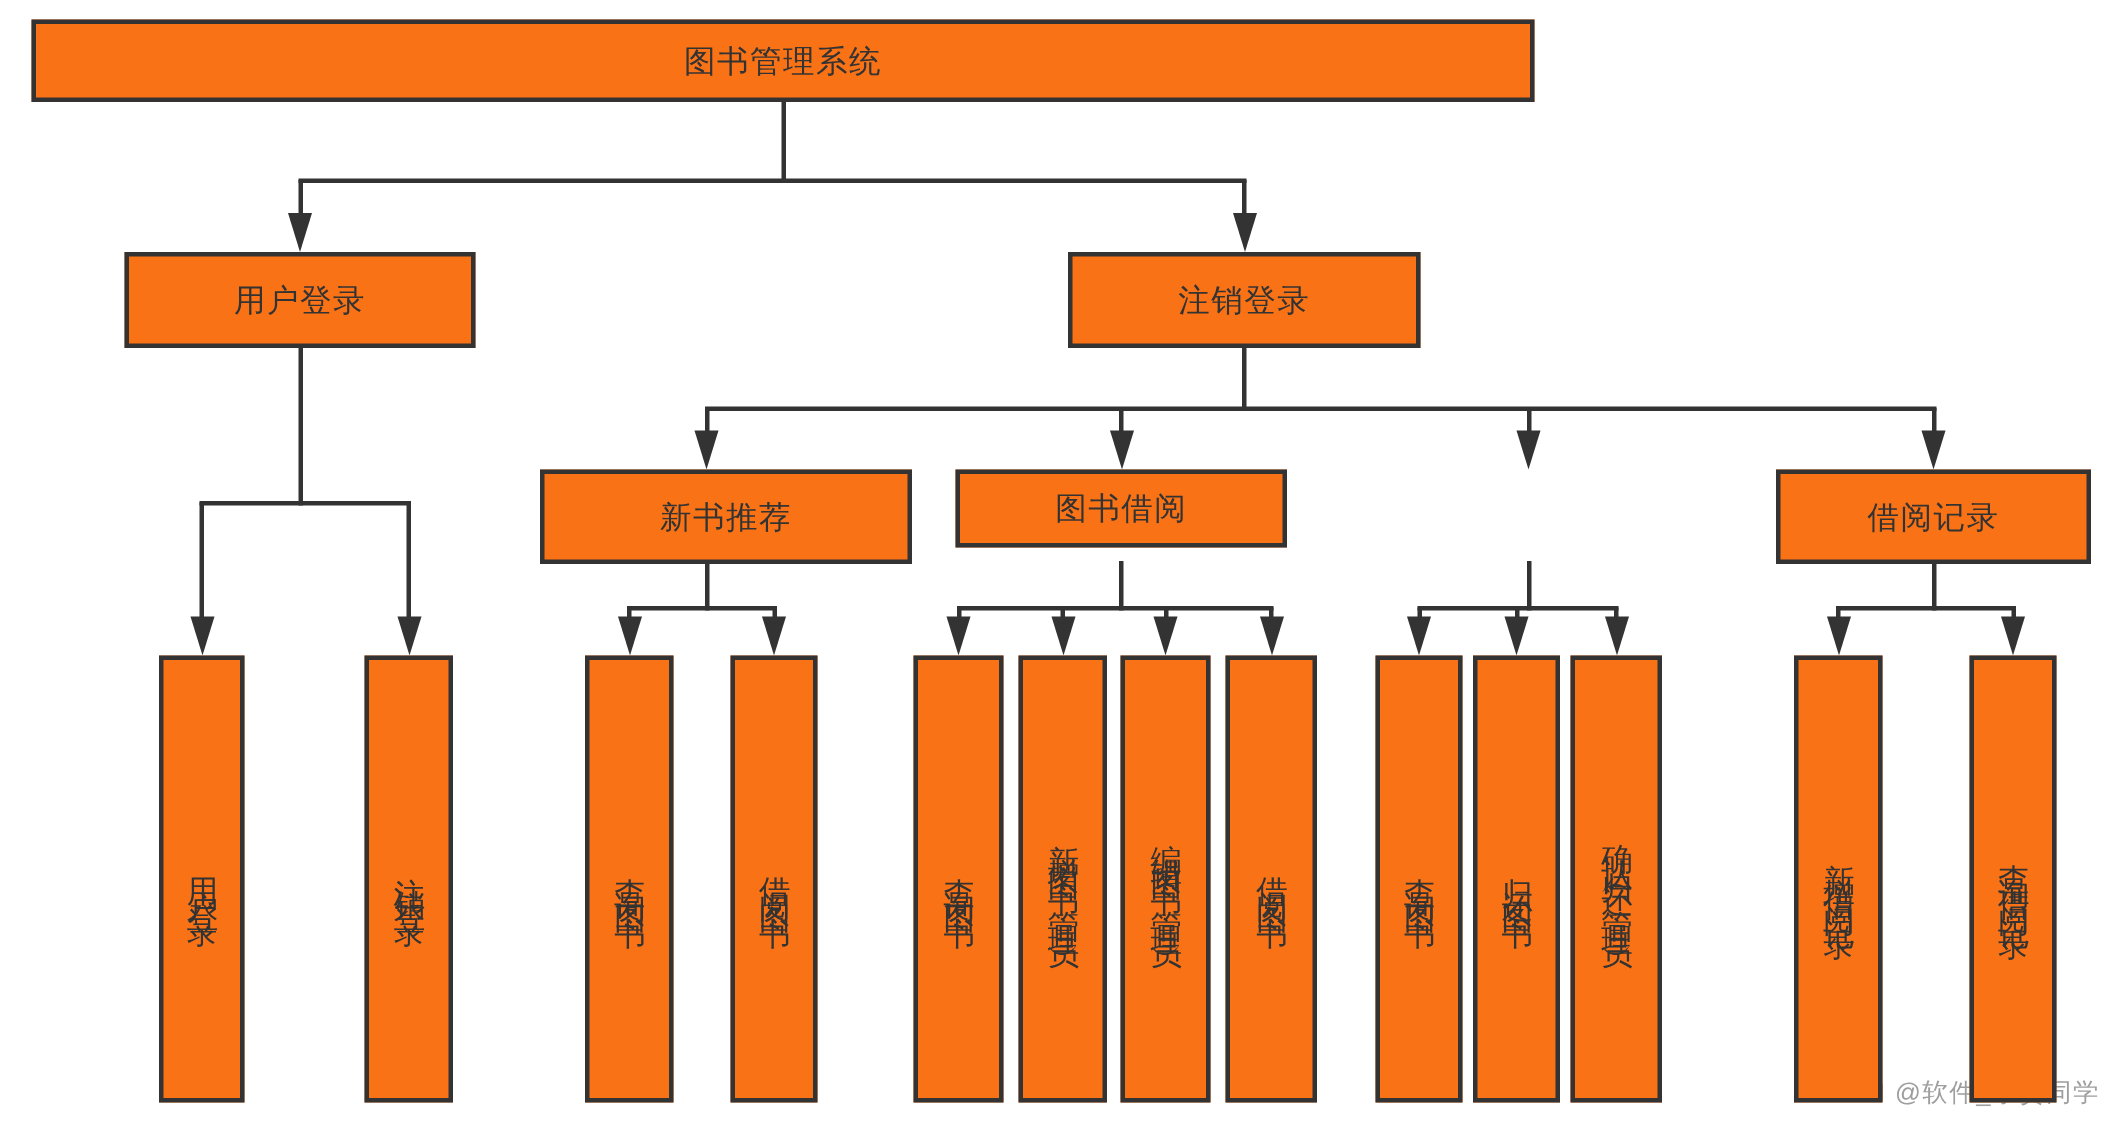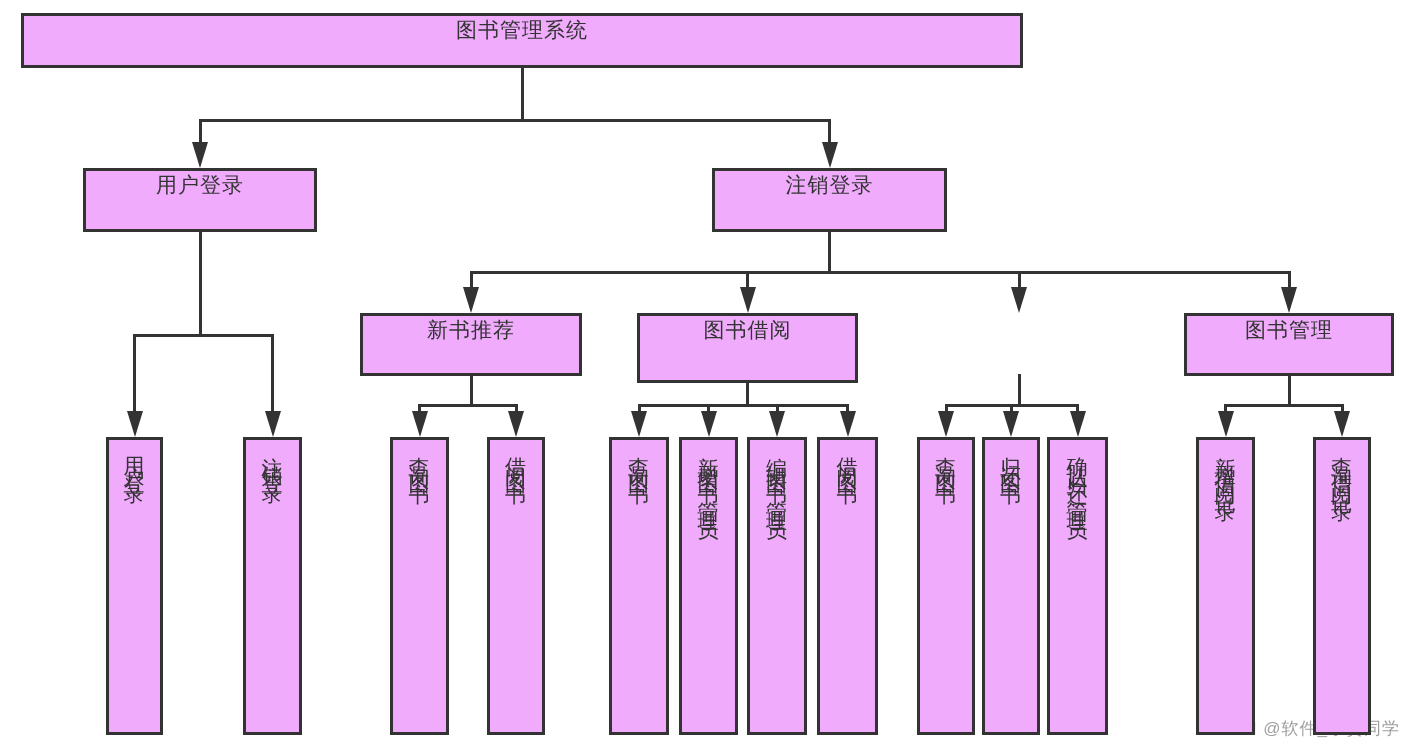--- a/index.html
+++ b/index.html
@@ -8,23 +8,23 @@
     width: 1405px;
     height: 747px;
     background: #ffffff;
     font-family: "Liberation Sans", sans-serif;
     overflow: hidden;
   }
   .node {
     position: absolute;
     box-sizing: border-box;
     border: 3px solid var(--line-color, #333333);
-    background: #f0abfc;
+    background: #f97316;
     display: flex;
-    align-items: flex-start;
+    align-items: center;
     justify-content: center;
     color: var(--text-color, #333333);
   }
   .node .node-label {
     font-size: 21px;
     letter-spacing: 1px;
     white-space: nowrap;
   }
   .node.vertical .node-label {
     writing-mode: vertical-rl;
@@ -114,28 +114,28 @@
     <div class="arrowhead" style="left: 1334px; top: 411px;"></div>
     <div class="node horizontal" style="left: 21px; top: 13px; width: 1002px; height: 55px;">
       <span class="node-label">图书管理系统</span>
     </div>
     <div class="node horizontal" style="left: 83px; top: 168px; width: 234px; height: 64px;">
       <span class="node-label">用户登录</span>
     </div>
     <div class="node horizontal" style="left: 712px; top: 168px; width: 235px; height: 64px;">
       <span class="node-label">注销登录</span>
     </div>
-    <div class="node horizontal" style="left: 360px; top: 313px; width: 222px; height: 63px; font-family: Liberation Mono, monospace;">
+    <div class="node horizontal" style="left: 360px; top: 313px; width: 248px; height: 63px; font-family: Liberation Mono, monospace;">
       <span class="node-label">新书推荐</span>
     </div>
-    <div class="node horizontal" style="left: 637px; top: 313px; width: 221px; height: 70px;">
+    <div class="node horizontal" style="left: 637px; top: 313px; width: 221px; height: 52px;">
       <span class="node-label">图书借阅</span>
     </div>
     <div class="node horizontal" style="left: 1184px; top: 313px; width: 210px; height: 63px;">
-      <span class="node-label">图书管理</span>
+      <span class="node-label">借阅记录</span>
     </div>
     <div class="node vertical" style="left: 106px; top: 437px; width: 57px; height: 298px;">
       <span class="node-label">用户登录</span>
     </div>
     <div class="node vertical" style="left: 243px; top: 437px; width: 59px; height: 298px;">
       <span class="node-label">注销登录</span>
     </div>
     <div class="node vertical" style="left: 390px; top: 437px; width: 59px; height: 298px;">
       <span class="node-label">查询图书</span>
     </div>

